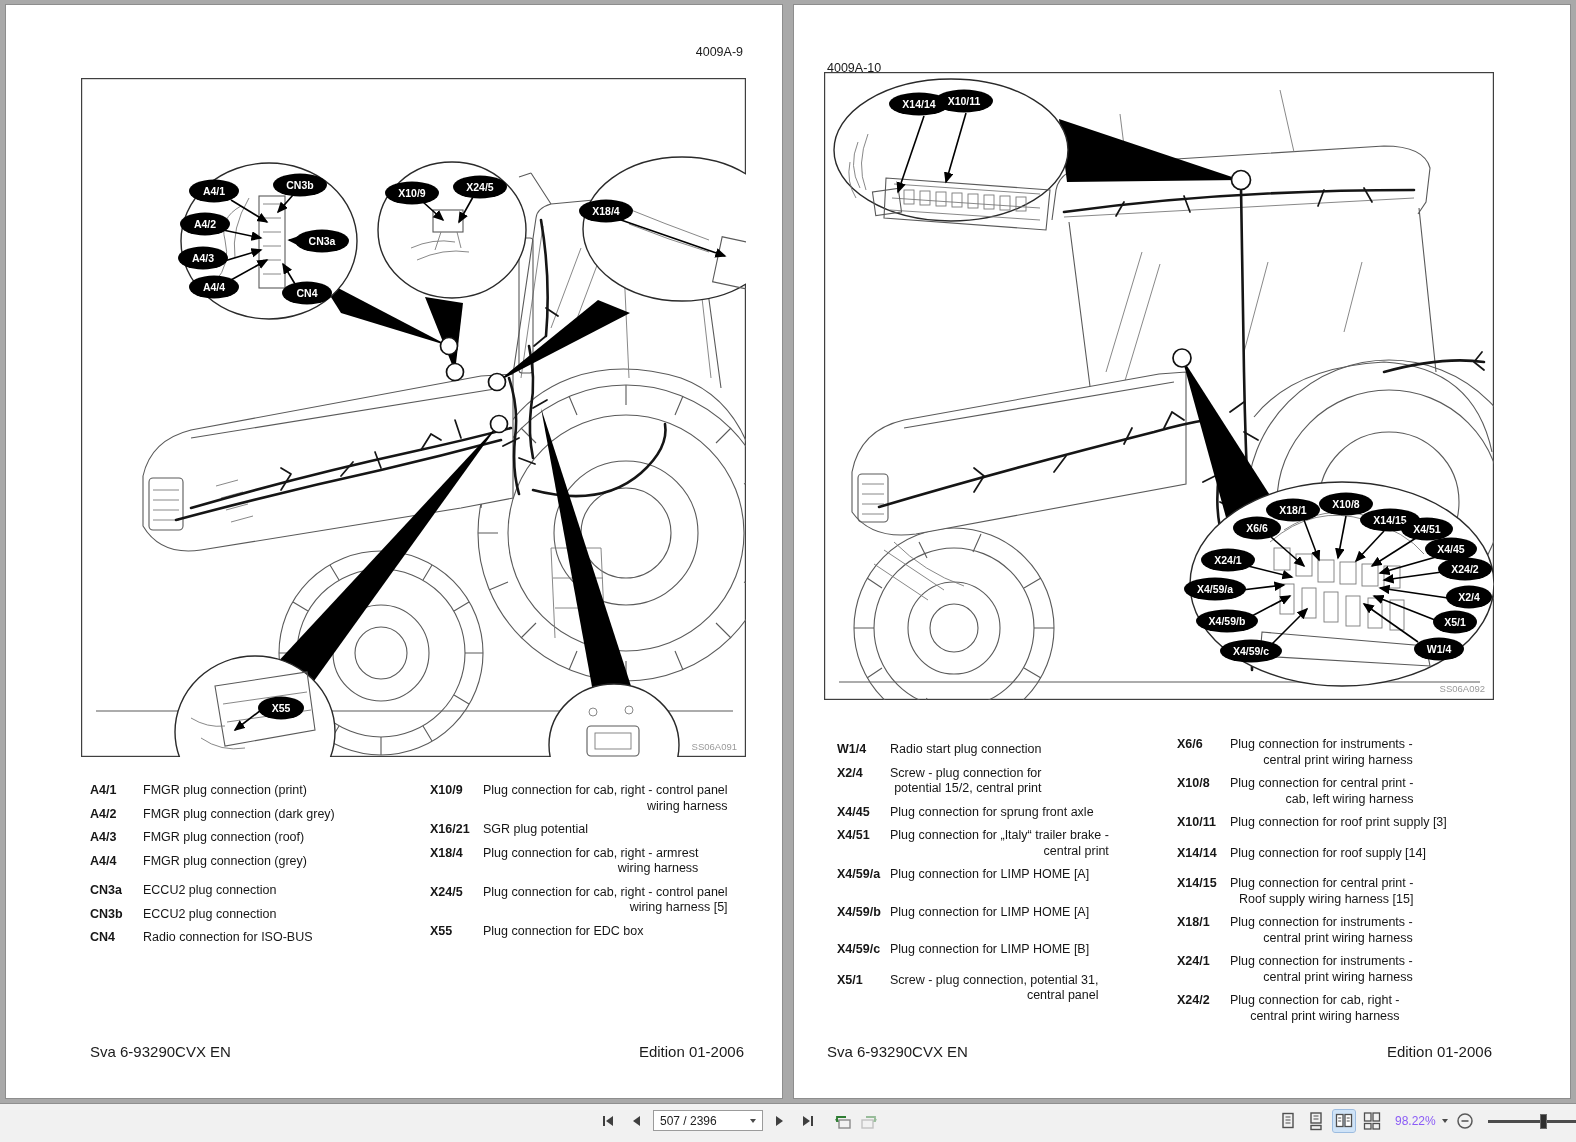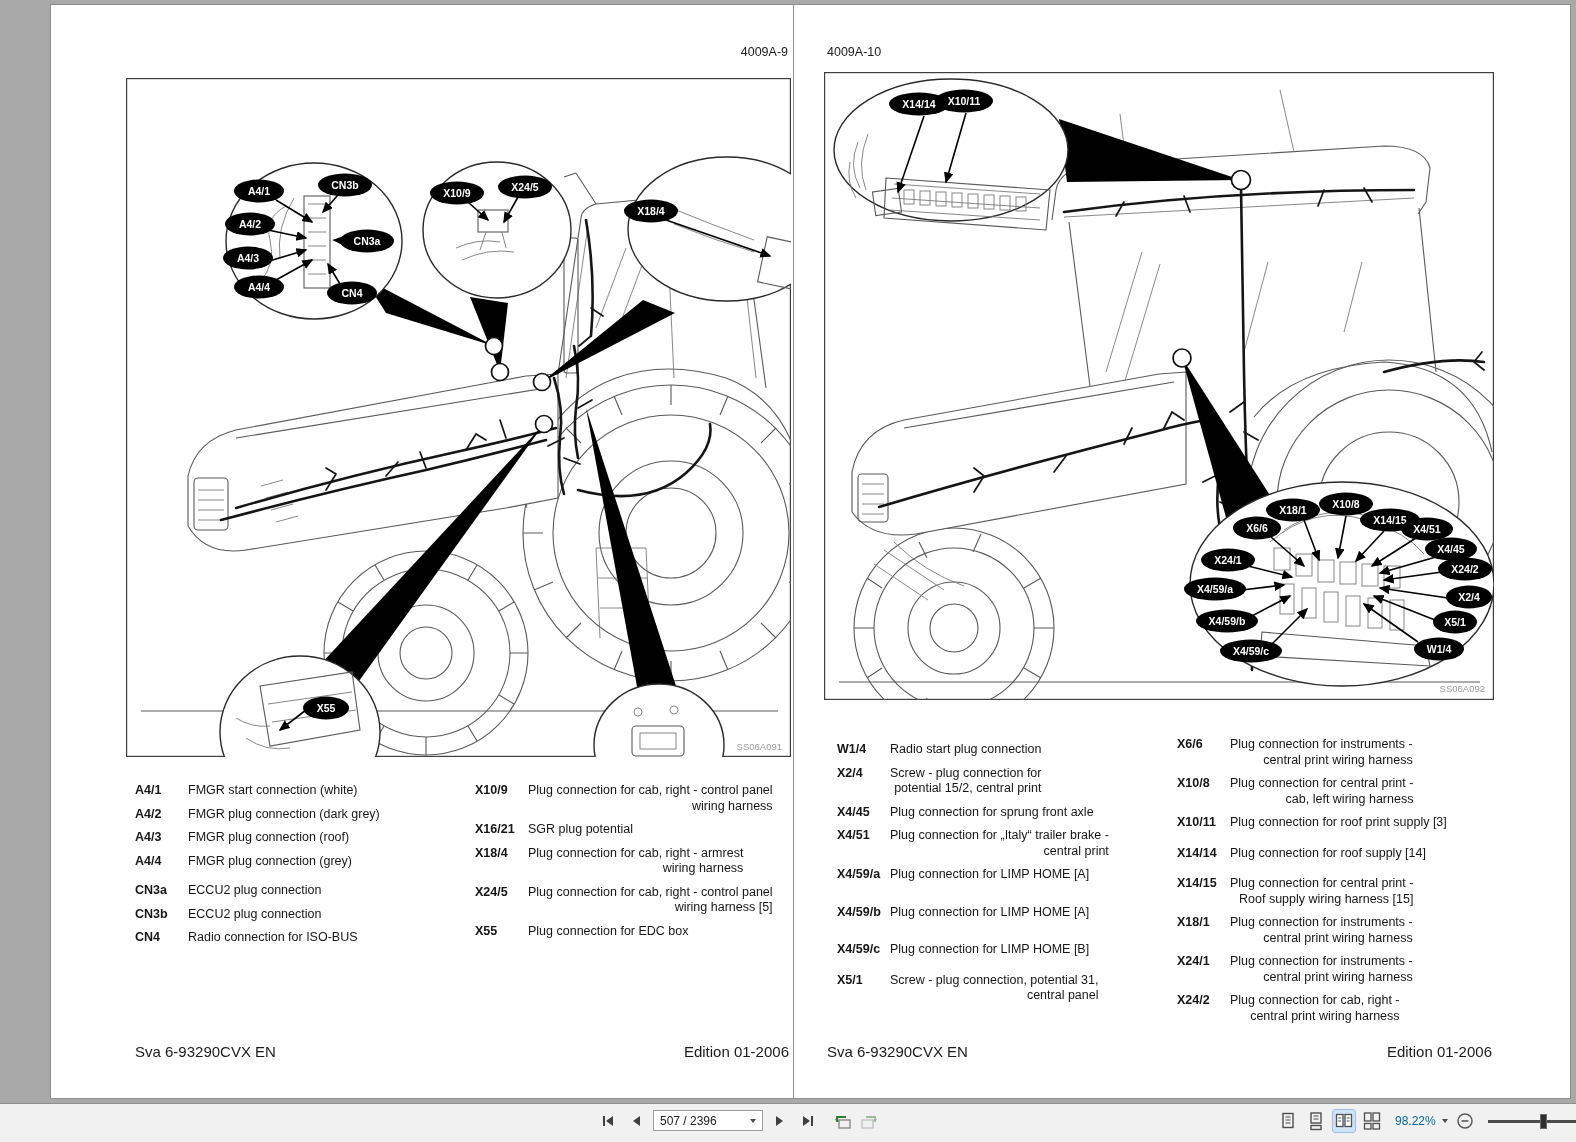--- a/index.html
+++ b/index.html
@@ -1,26 +1,26 @@
 <!DOCTYPE html>
 <html><head>
 <meta charset="utf-8">
 <style>
   * { margin:0; padding:0; box-sizing:border-box; }
   html,body { width:1576px; height:1142px; }
   body { font-family:"Liberation Sans", sans-serif; background:#a9a9a9; position:relative; overflow:hidden; }
 
   .canvas { position:absolute; left:0; top:0; width:1576px; height:1103px; background:#a9a9a9; }
   .page { position:absolute; top:4px; height:1095px; width:778px; background:#ffffff; border:1px solid #8d8d8d; }
-  .page.pleft  { left:5px;margin-left:45px; }
+  .page.pleft  { left:5px; }
   .page.pright { left:793px; }
 
   .page-hdr { position:absolute; top:40px; font-size:12.5px; color:#1b1b1b; }
   .pleft  .page-hdr { right:39px; }
-  .pright .page-hdr { left:33px; }
+  .pright .page-hdr { left:33px;margin-top:16px; }
 
   .fig { position:absolute; }
   .pleft  .fig { left:75px; top:73px; width:665px; height:679px; }
   .pright .fig { left:30px; top:67px; width:670px; height:628px; }
   .fig svg { display:block; width:100%; height:100%; }
 
   
   .thin  { stroke:#5a5a5a; stroke-width:1.1; fill:none; }
   .thin2 { stroke:#7a7a7a; stroke-width:0.9; fill:none; }
   .body-w{ stroke:#5a5a5a; stroke-width:1.1; fill:#ffffff; }
@@ -59,21 +59,21 @@
   .tb-group { position:absolute; top:0; height:33px; display:flex; align-items:center; gap:6px; }
   .nav-cluster  { left:597px; }
   .zoom-cluster { left:1277px; }
   .tbtn { width:22px; height:22px; display:flex; align-items:center; justify-content:center; border-radius:2px; }
   .tbtn svg { display:block; }
   .pagebox { width:110px; height:21px; background:#ffffff; border:1px solid #9b9b9b;
              display:flex; align-items:center; font-size:12px; color:#222; padding:0 6px; }
   .pagebox .val { flex:1; }
   .caret { width:0; height:0; border-left:3.5px solid transparent; border-right:3.5px solid transparent;
            border-top:4.5px solid #4a4a4a; }
-  .zoom-val { font-size:12px; color:#0369a1; margin-left:6px; }
+  .zoom-val { font-size:12px; color:#8b5cf6; margin-left:6px; }
   .sel { background:#cfe3f7; outline:1px solid #9cbce0; }
   .slider { display:flex; align-items:center; margin-left:6px; position:relative; width:96px; height:22px; }
   .slider .track { position:absolute; left:0; top:10px; width:96px; height:3px; background:#4c4c4c; }
   .slider .handle { position:absolute; left:52px; top:4px; width:7px; height:15px; background:#2e2e2e; border:1px solid #6a6a6a; }
   .dis { opacity:0.45; }
 </style>
 </head>
 <body>
 
 <div class="canvas">
@@ -224,21 +224,21 @@
               <text class="pt" x="503" y="716">X16/21</text>
             </g>
         </g>
         <text class="cap" x="656" y="672">SS06A091</text>
       </svg>
     </div>
 
     <div class="legend col1">
       <div class="lrow">
           <span class="lk">A4/1</span>
-          <span class="ld">FMGR start connection (white)</span>
+          <span class="ld">FMGR plug connection (print)</span>
         </div>
       <div class="lrow">
           <span class="lk">A4/2</span>
           <span class="ld">FMGR plug connection (dark grey)</span>
         </div>
       <div class="lrow">
           <span class="lk">A4/3</span>
           <span class="ld">FMGR plug connection (roof)</span>
         </div>
       <div class="lrow mt7">

